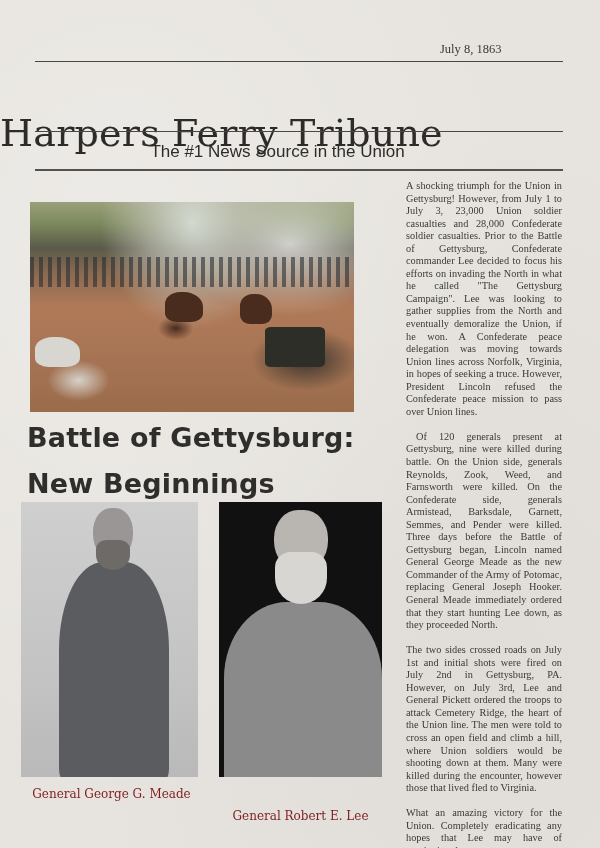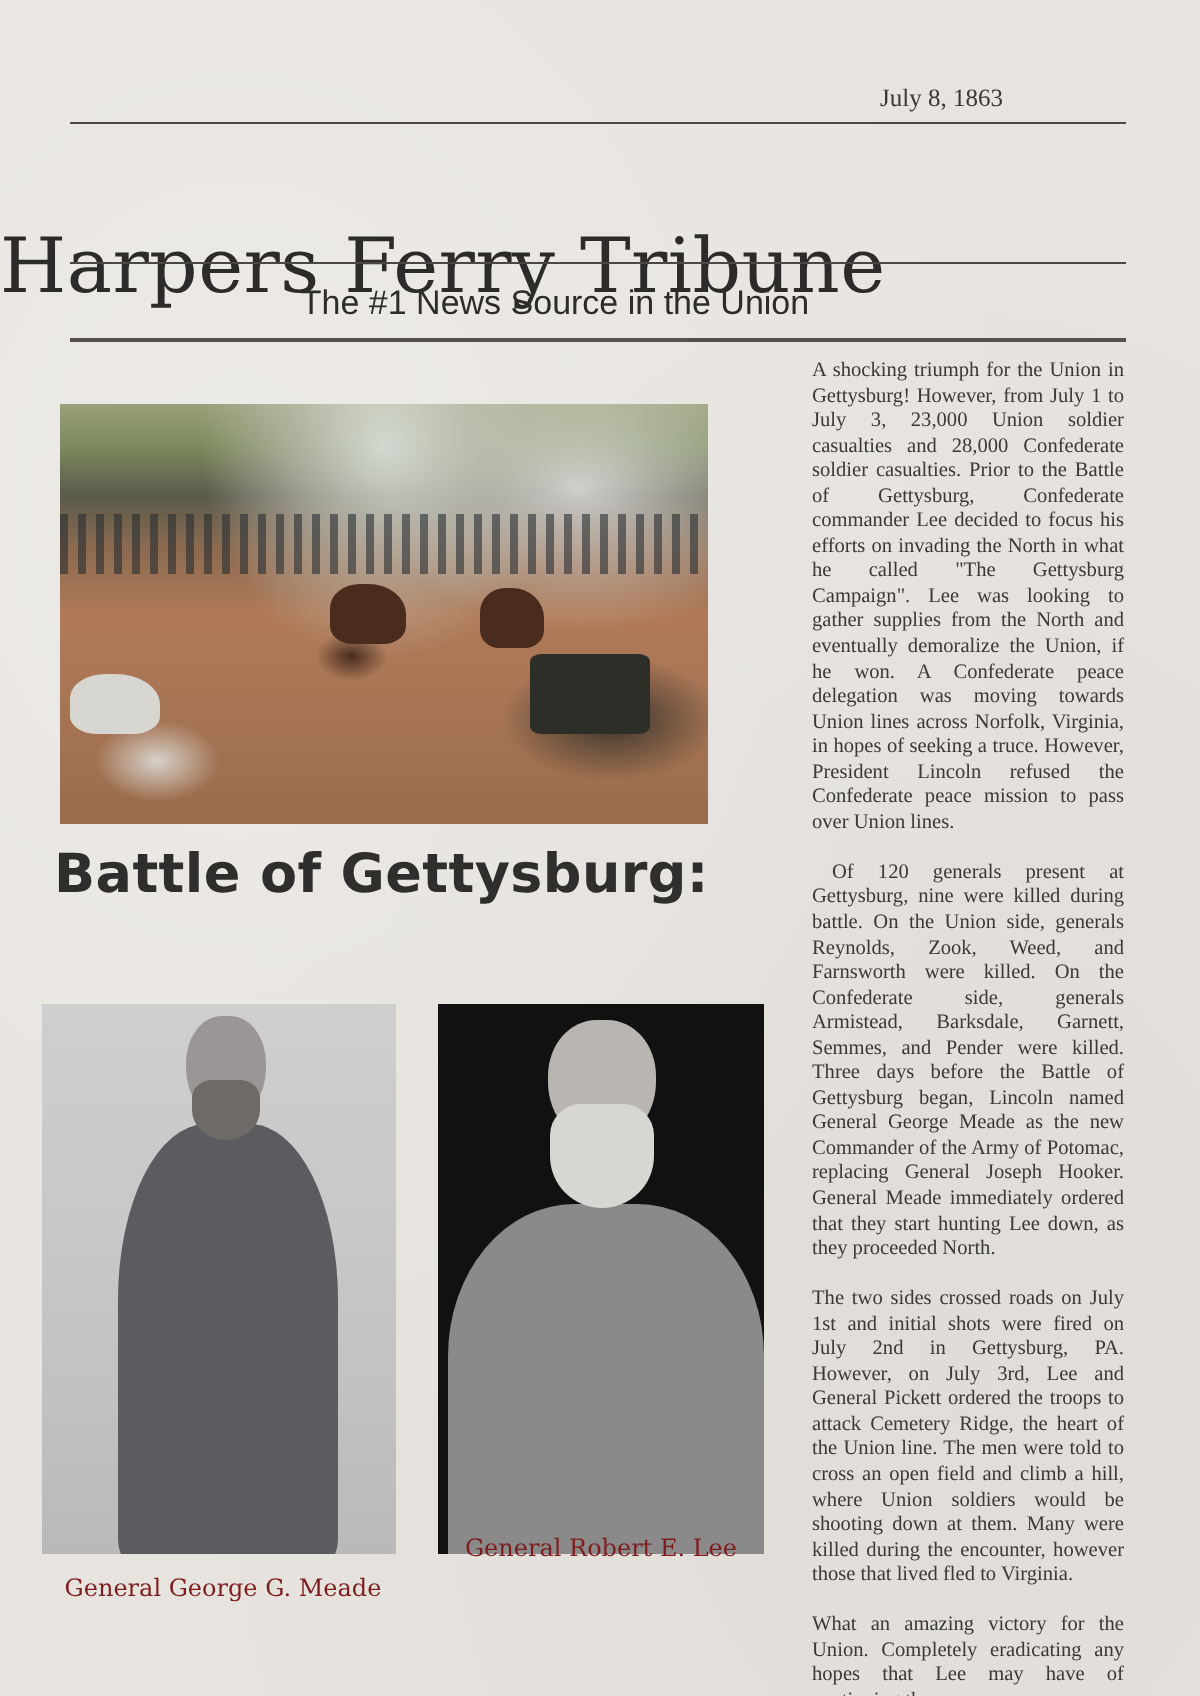--- a/index.html
+++ b/index.html
@@ -61,21 +61,21 @@
   .lee {
     left: 219px; top: 502px; width: 163px; height: 275px;
     background: #111;
   }
   .fig-head { position: absolute; border-radius: 45% 45% 50% 50%; }
   .fig-body { position: absolute; border-radius: 40% 40% 6% 6%; }
   .caption {
     font-family: "DejaVu Serif", serif; font-size: 12px; color: #7f1d1d; text-align: center;
   }
   .cap-meade { left: 21px; top: 787px; width: 181px; }
-  .cap-lee { left: 219px; top: 767px; width: 163px; }
+  .cap-lee { left: 219px; top: 809px; width: 163px; }
   .article {
     left: 406px; top: 180px; width: 156px;
     font-family: "Liberation Serif", serif; font-size: 10.3px; line-height: 12.55px;
     color: #3b3936; text-align: justify;
   }
   .article p { margin: 0 0 12.5px 0; }
   .article p.indent { text-indent: 10px; }
 </style>
 </head>
 <body>
@@ -90,20 +90,21 @@
 <div class="abs photo battle">
   <div class="troops"></div>
   <div class="rider" style="left:135px; top:90px;"></div>
   <div class="rider" style="left:210px; top:92px; width:32px;"></div>
   <div class="rider" style="left:5px; top:135px; background:#d8d6d0; width:45px;"></div>
   <div class="rider" style="left:235px; top:125px; width:60px; height:40px; background:#2e2e28; border-radius:10%;"></div>
 </div>
 
 <h1 class="abs headline">
   <span>Battle of Gettysburg:</span><br>
+  <span>New Beginnings</span>
 </h1>
 
 <div class="abs photo meade">
   <div class="fig-body" style="left:38px; top:60px; width:110px; height:220px; background:#5a5c60;"></div>
   <div class="fig-head" style="left:72px; top:6px; width:40px; height:52px; background:#9a9696;"></div>
   <div class="fig-head" style="left:75px; top:38px; width:34px; height:30px; background:#6e6a68; border-radius:30% 30% 50% 50%;"></div>
 </div>
 <div class="abs photo lee">
   <div class="fig-body" style="left:5px; top:100px; width:158px; height:190px; background:#8a8a8a;"></div>
   <div class="fig-head" style="left:55px; top:8px; width:54px; height:62px; background:#b9b6b2;"></div>

